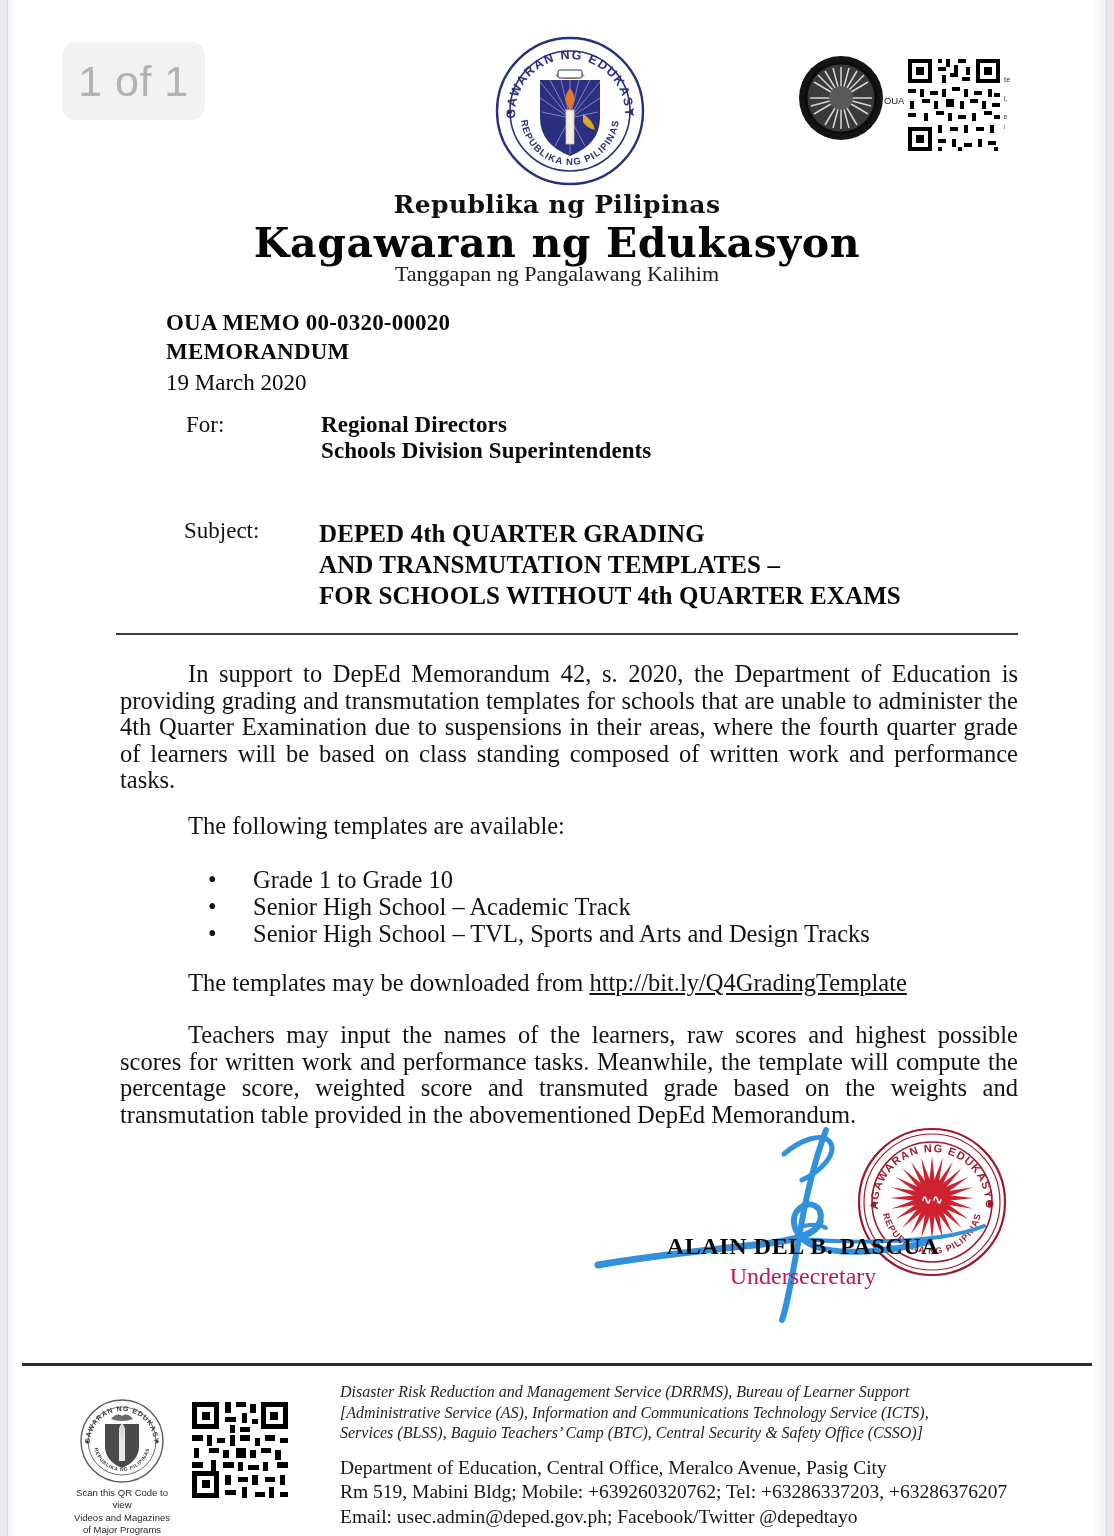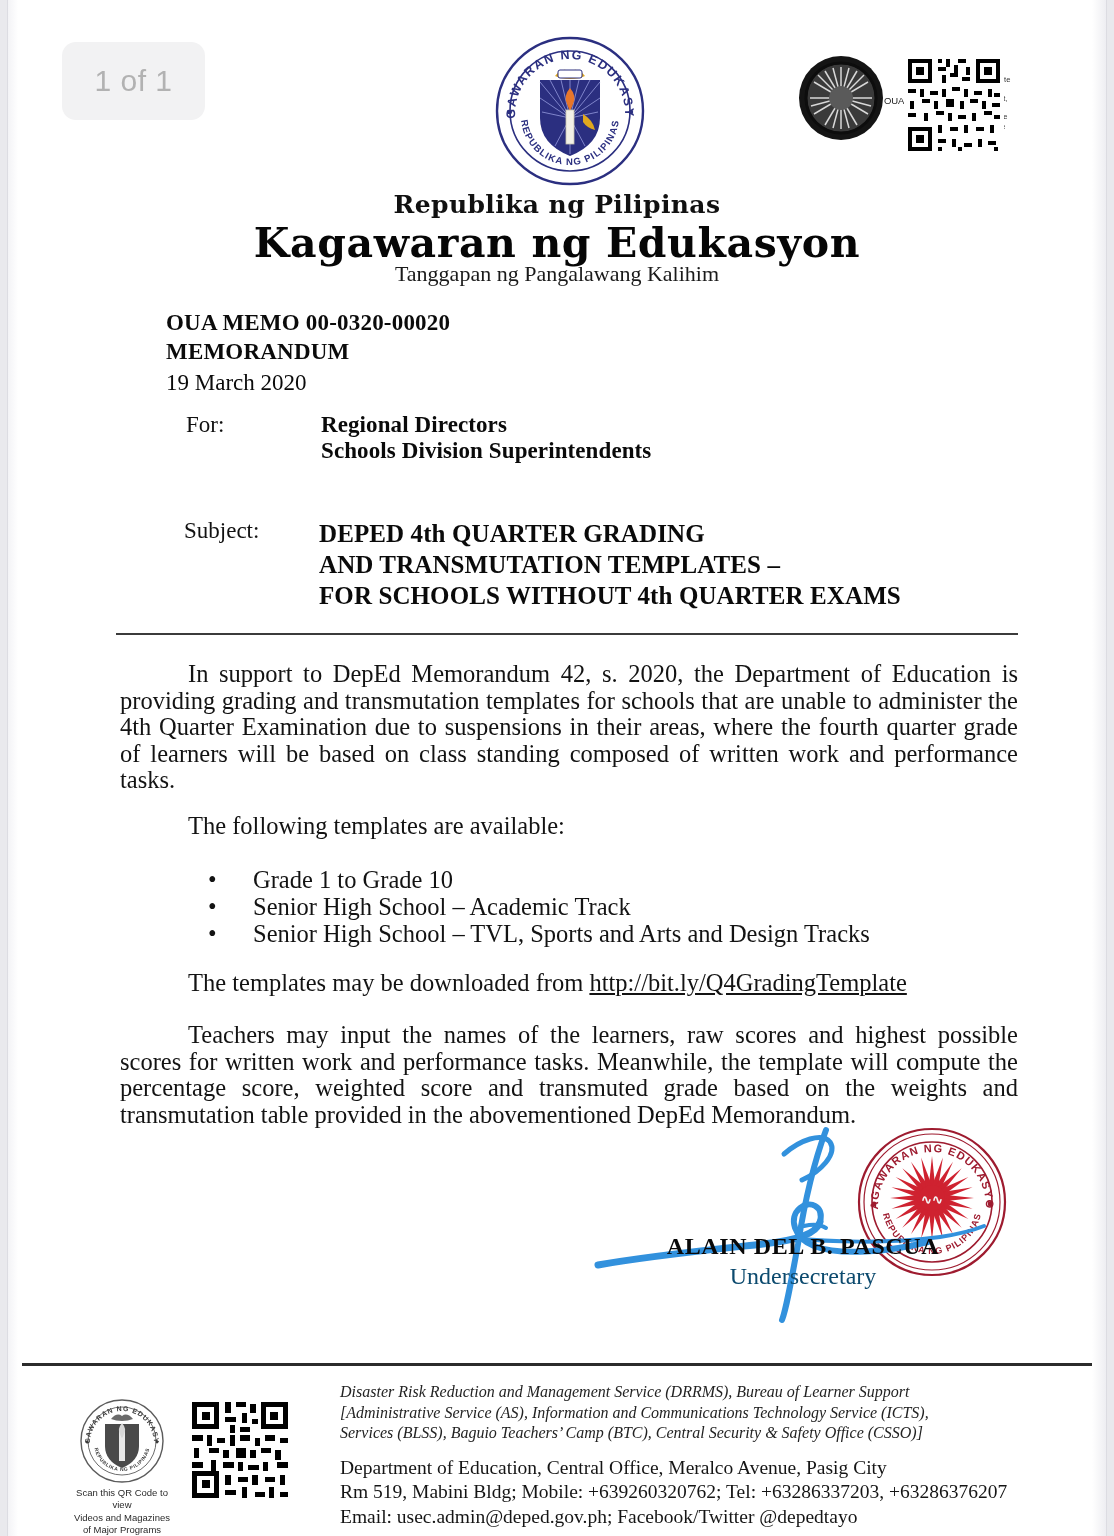--- a/index.html
+++ b/index.html
@@ -48,21 +48,21 @@
   .page-badge {
     position: absolute;
     left: 62px;
     top: 42px;
     width: 143px;
     height: 78px;
     border-radius: 14px;
     background: #f2f2f3;
     color: #b2b2b2;
     font-family: "Liberation Sans", sans-serif;
-    font-size: 30px;
+    font-size: 43px;
     font-weight: 400;
     display: flex;
     align-items: center;
     justify-content: center;
     letter-spacing: 0.5px;
     z-index: 40;
   }
 
   
   .seal-wrap {
@@ -269,21 +269,21 @@
     color: #090909;
     z-index: 3;
   }
   .sig-title {
     position: absolute;
     left: 0; right: 0;
     top: 143px;
     text-align: center;
     font-family: "Liberation Serif", serif;
     font-size: 24px;
-    color: #0c4a6e;
+    color: #be185d;
     z-index: 3;
   }
   .sig-ink {
     position: absolute;
     left: 20px;
     top: -10px;
     width: 400px;
     height: 215px;
     z-index: 2;
     pointer-events: none;

